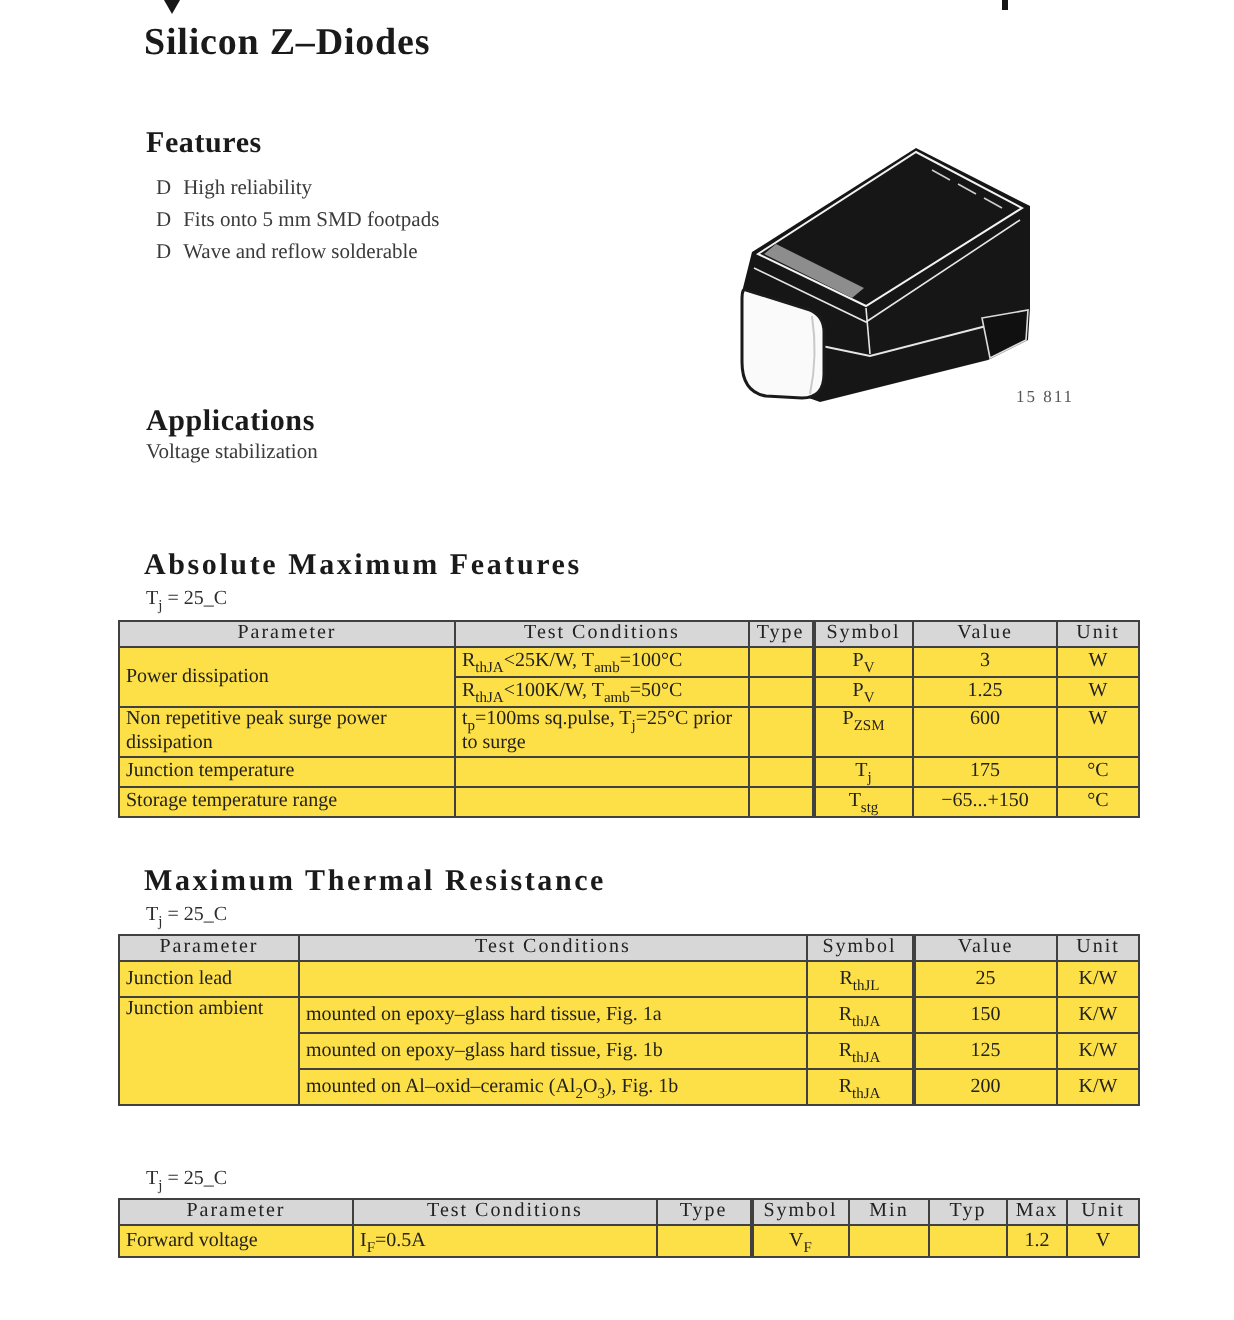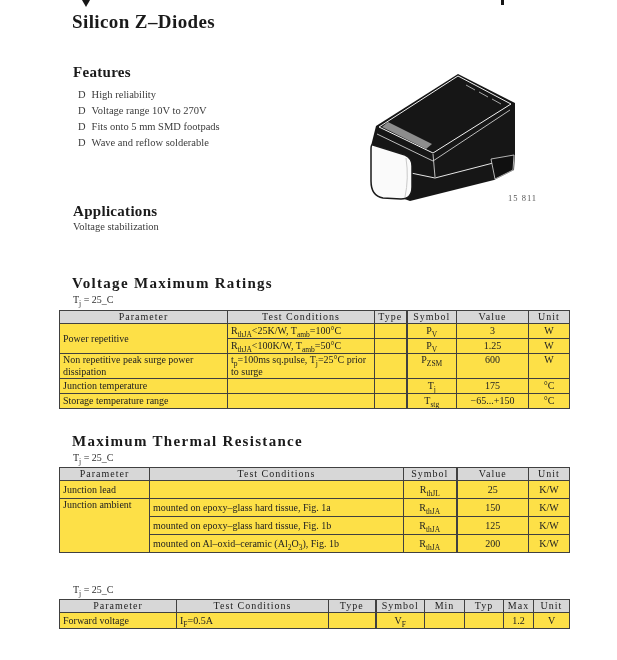--- a/index.html
+++ b/index.html
@@ -50,21 +50,20 @@
 <div class="page">
 
   <div class="mark1"></div>
   <div class="mark2"></div>
 
   <h1 class="title">Silicon Z–Diodes</h1>
 
   <h2 class="h-small" style="left:73px; top:64px;">Features</h2>
   <div class="features-list">
     <div class="feature-item"><span class="bullet">D</span><span>High reliability</span></div>
-    <div class="feature-item"><span class="bullet">D</span><span>Voltage range 10V to 270V</span></div>
     <div class="feature-item"><span class="bullet">D</span><span>Fits onto 5 mm SMD footpads</span></div>
     <div class="feature-item"><span class="bullet">D</span><span>Wave and reflow solderable</span></div>
   </div>
 
   <svg class="diode" viewBox="0 0 192 136">
     <polygon points="18,56 100,4 157,33 157,84 156,100 136,110 52,131 13,117 13,76" fill="#161616"></polygon>
     <polygon points="21,57 100,6 153,34 75,83" fill="none" stroke="#f2f2f2" stroke-width="1"></polygon>
     <polyline points="19,64 75,91 152,40" fill="none" stroke="#e6e6e6" stroke-width="0.8"></polyline>
     <line x1="75" y1="84" x2="77" y2="107" stroke="#e6e6e6" stroke-width="0.8"></line>
     <polyline points="24,97 77,108 139,92" fill="none" stroke="#e6e6e6" stroke-width="1"></polyline>
@@ -74,21 +73,21 @@
     <line x1="134" y1="29" x2="143" y2="34" stroke="#cccccc" stroke-width="0.8"></line>
     <polygon points="133,89 156,85 155,100 137,109" fill="#101010" stroke="#dcdcdc" stroke-width="0.8"></polygon>
     <path d="M15,75 L47,85 Q54,88 54,96 L54,117 Q54,129 43,129 L25,128 Q13,126 13,111 L13,79 Q13,74 15,75 Z" fill="#fafafa" stroke="#1a1a1a" stroke-width="1.5"></path>
     <path d="M48,88 Q51,108 47,127" fill="none" stroke="#c9c9c9" stroke-width="1"></path>
     <text x="150" y="131" font-size="8.5" fill="#555" letter-spacing="1">15 811</text>
   </svg>
 
   <h2 class="h-small" style="left:73px; top:203px;">Applications</h2>
   <div class="app-text">Voltage stabilization</div>
 
-  <h2 class="h-table" style="left:72px; top:275px;">Voltage Maximum Ratings</h2>
+  <h2 class="h-table" style="left:72px; top:275px;">Absolute Maximum Features</h2>
   <div class="cond" style="left:73px; top:294px;">T<sub>j</sub> = 25_C</div>
   <table class="t1" style="top:310px;">
     <colgroup>
       <col style="width:168px">
         <col style="width:147px">
         <col style="width:32px">
       <col style="width:50px">
         <col style="width:72px">
         <col style="width:41px">
     </colgroup>
@@ -97,21 +96,21 @@
         <th>Parameter</th>
         <th>Test Conditions</th>
         <th>Type</th>
         <th class="thick">Symbol</th>
         <th>Value</th>
         <th>Unit</th>
       </tr>
     </thead>
     <tbody>
       <tr>
-        <td rowspan="2" class="l">Power repetitive</td>
+        <td rowspan="2" class="l">Power dissipation</td>
         <td class="l">R<sub>thJA</sub>&lt;25K/W, T<sub>amb</sub>=100°C</td>
         <td class="c"></td>
         <td class="c thick">P<sub>V</sub></td>
         <td class="c">3</td>
         <td class="c">W</td>
       </tr>
       <tr>
         <td class="l">R<sub>thJA</sub>&lt;100K/W, T<sub>amb</sub>=50°C</td>
         <td class="c"></td>
         <td class="c thick">P<sub>V</sub></td>

